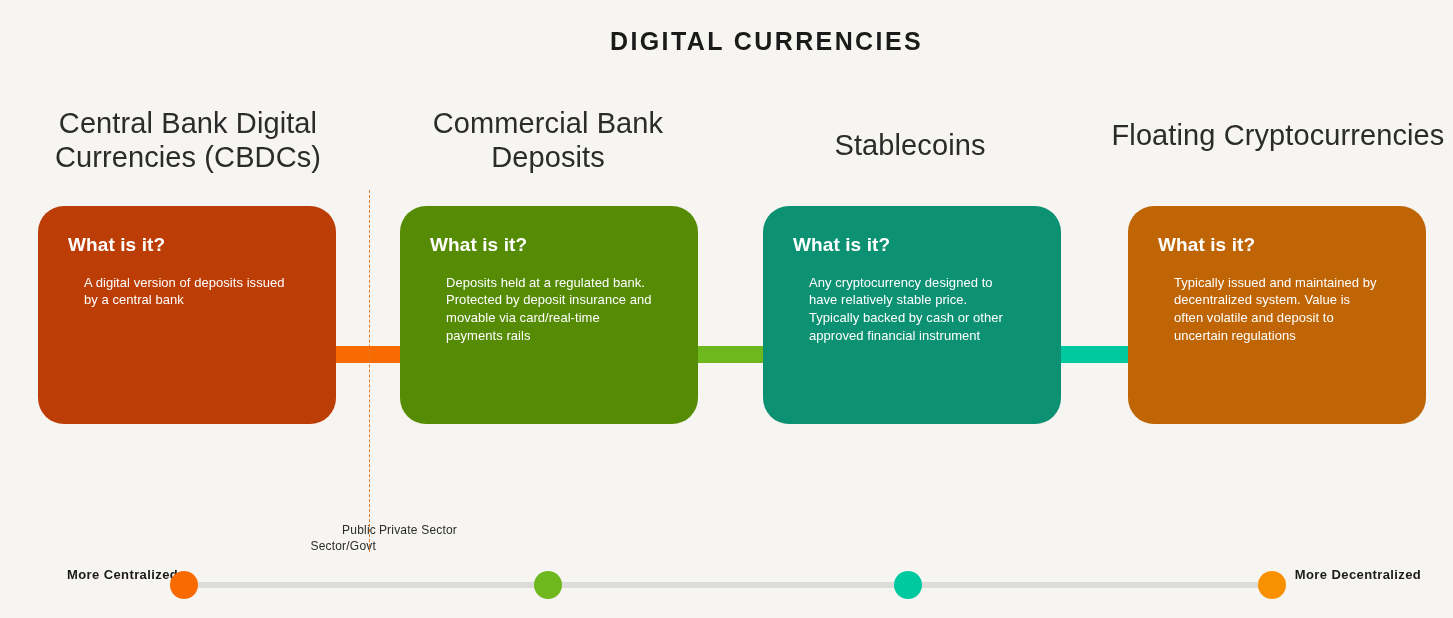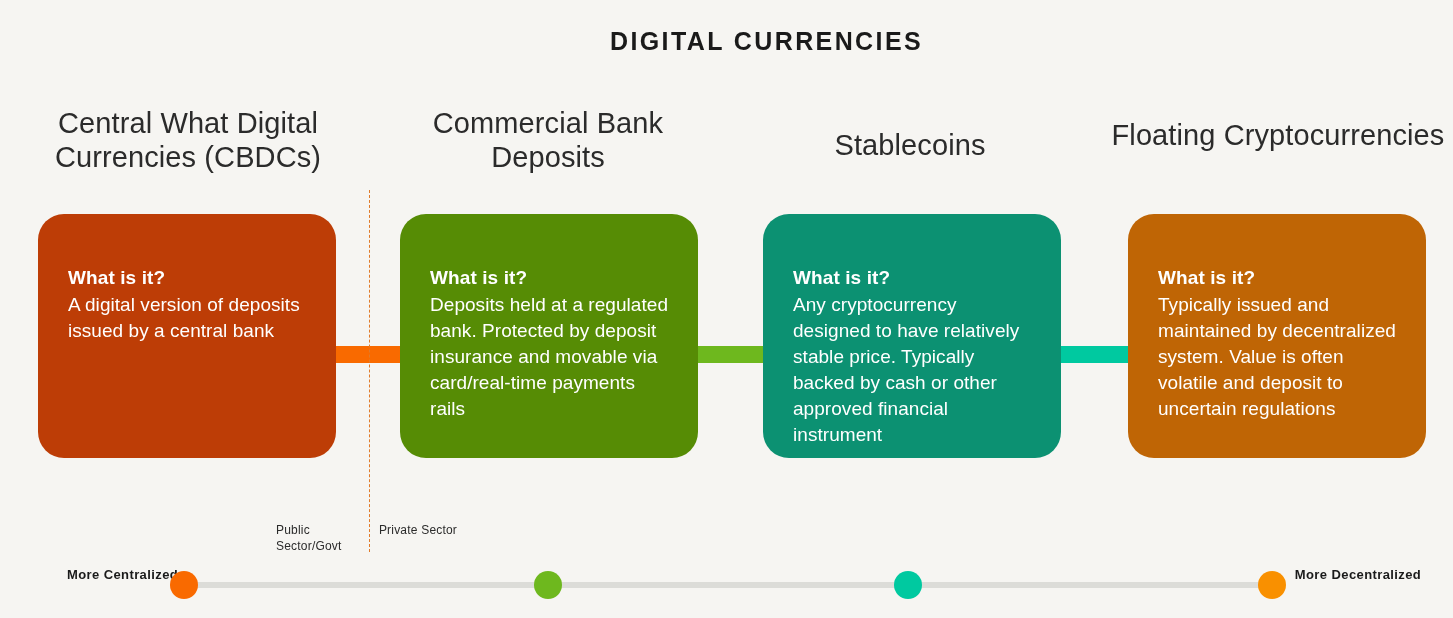--- a/index.html
+++ b/index.html
@@ -48,45 +48,45 @@
     font-family: "Liberation Sans", sans-serif;
   }
   .heading.h1 { left: 18px;   top: 106px; width: 340px; }
   .heading.h2 { left: 388px;  top: 106px; width: 320px; }
   .heading.h3 { left: 760px;  top: 128px; width: 300px; }
   .heading.h4 { left: 1108px; top: 118px; width: 340px; }
 
   
   .card {
     position: absolute;
-    top: 214px;
+    top: 206px;
     width: 298px;
-    height: 244px;
+    height: 218px;
     border-radius: 26px;
     box-sizing: border-box;
-    padding: 51px 30px 20px 30px;
+    padding: 26px 30px 20px 30px;
     color: #ffffff;
     z-index: 3;
   }
   .card.c1 { left: 38px;   background: #bd3d06; }
   .card.c2 { left: 400px;  background: #568c05; }
   .card.c3 { left: 763px;  background: #0c9172; }
   .card.c4 { left: 1128px; background: #bf6505; }
 
   .card .q {
     font-size: 19px;
     font-weight: bold;
     line-height: 1.35;
     margin: 0 0 1px 0;
     letter-spacing: 0.1px;
   }
   .card .body {
-    font-size: 19px;
+    font-size: 13px;
     line-height: 1.37;
-    margin: 0;
+    margin: 16px;
     letter-spacing: 0.05px;
   }
 
   
   .connector {
     position: absolute;
     top: 346px;
     height: 17px;
     z-index: 1;
   }
@@ -106,21 +106,21 @@
   }
   .sector-label {
     position: absolute;
     top: 522px;
     font-size: 12px;
     line-height: 1.35;
     color: #2b2b2b;
     letter-spacing: 0.2px;
     font-family: "Liberation Sans", sans-serif;
   }
-  .sector-label.left  { left: 276px; width: 80px; }
+  .sector-label.left  { left: 296px; width: 80px; text-align: right; }
   .sector-label.right { left: 378px; width: 80px; text-align: center; }
 
   
   .scale-line {
     position: absolute;
     left: 182px;
     top: 582px;
     width: 1095px;
     height: 6px;
     background: #dcdcd8;
@@ -153,21 +153,21 @@
   .scale-cap.left  { left: 47px;   width: 130px; text-align: left; padding-left: 20px; }
   .scale-cap.right { left: 1288px; width: 140px; text-align: center; }
 </style>
 </head>
 <body>
 
 <div id="infographic">
 
   <div class="title">DIGITAL CURRENCIES</div>
 
-  <div class="heading h1">Central What Digital Currencies (CBDCs)</div>
+  <div class="heading h1">Central Bank Digital Currencies (CBDCs)</div>
   <div class="heading h3">Stablecoins</div>
   <div class="heading h2">Commercial Bank Deposits</div>
   <div class="heading h4">Floating Cryptocurrencies</div>
 
   <div class="connector k1"></div>
   <div class="connector k2"></div>
   <div class="connector k3"></div>
 
   <div class="card c1">
     <p class="q">What is it?</p>

